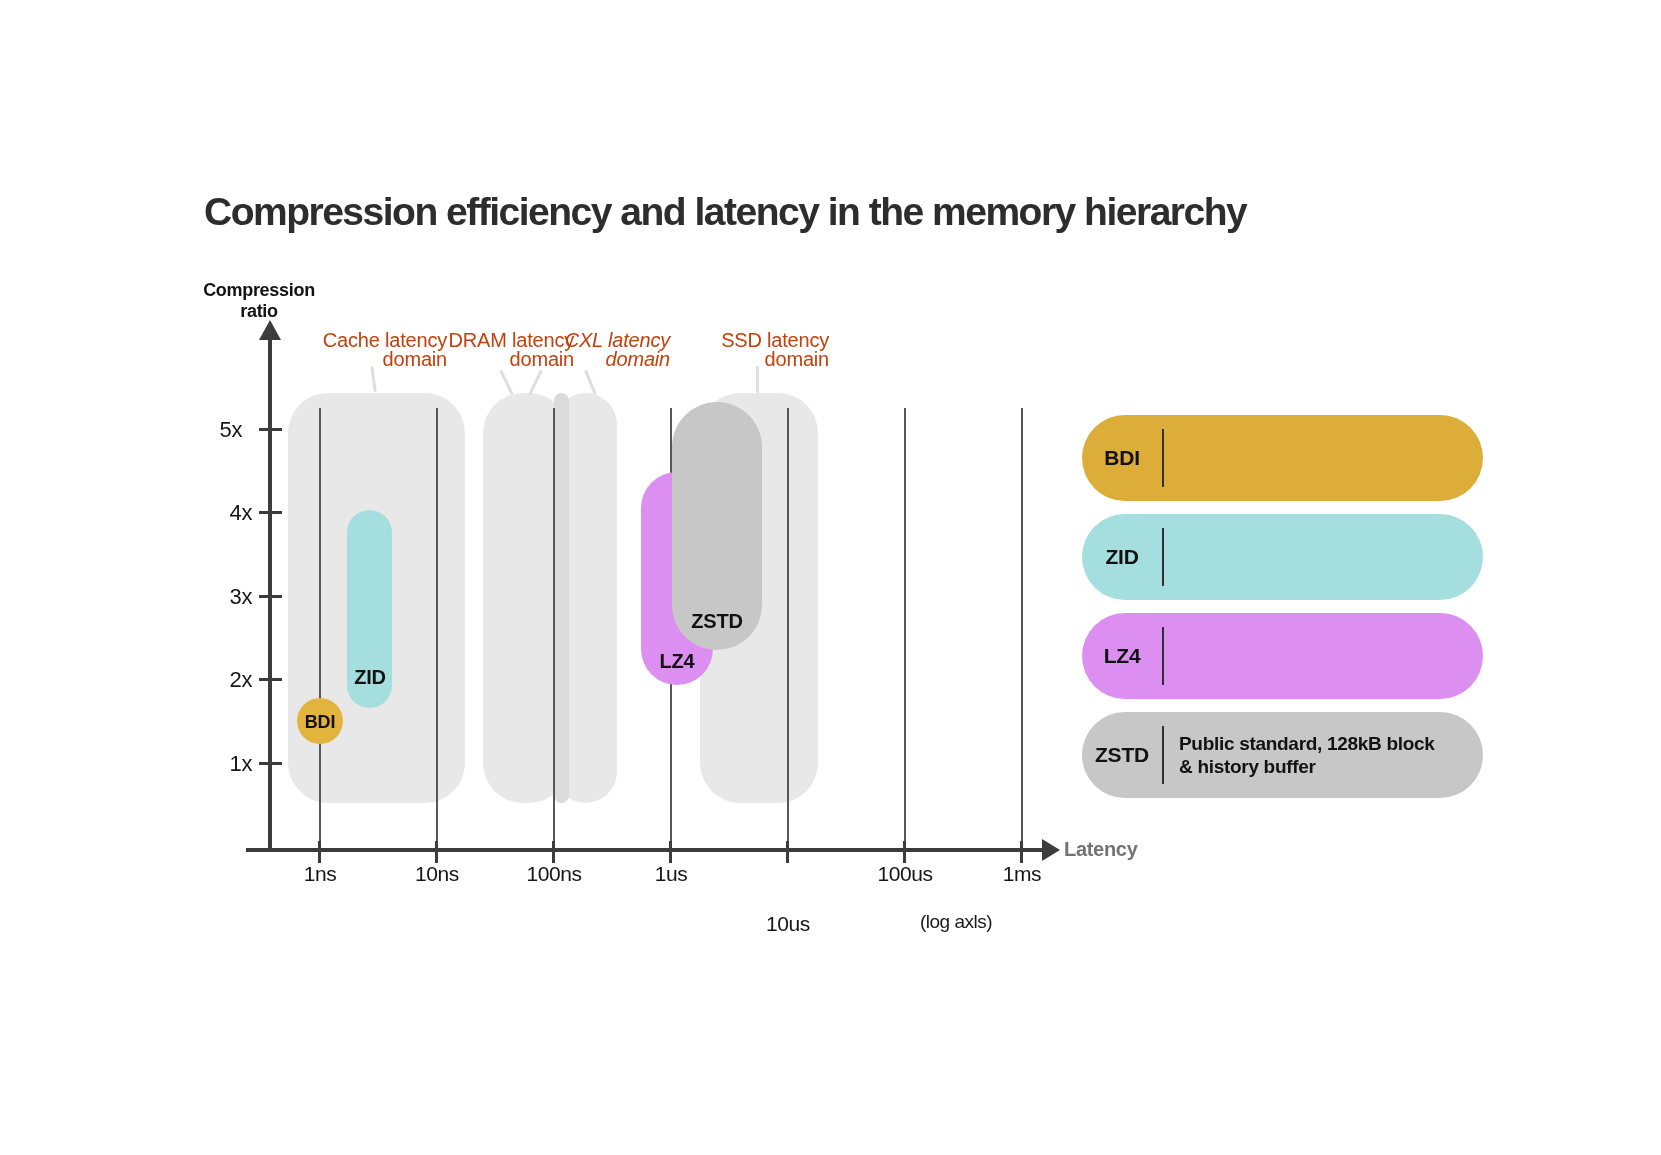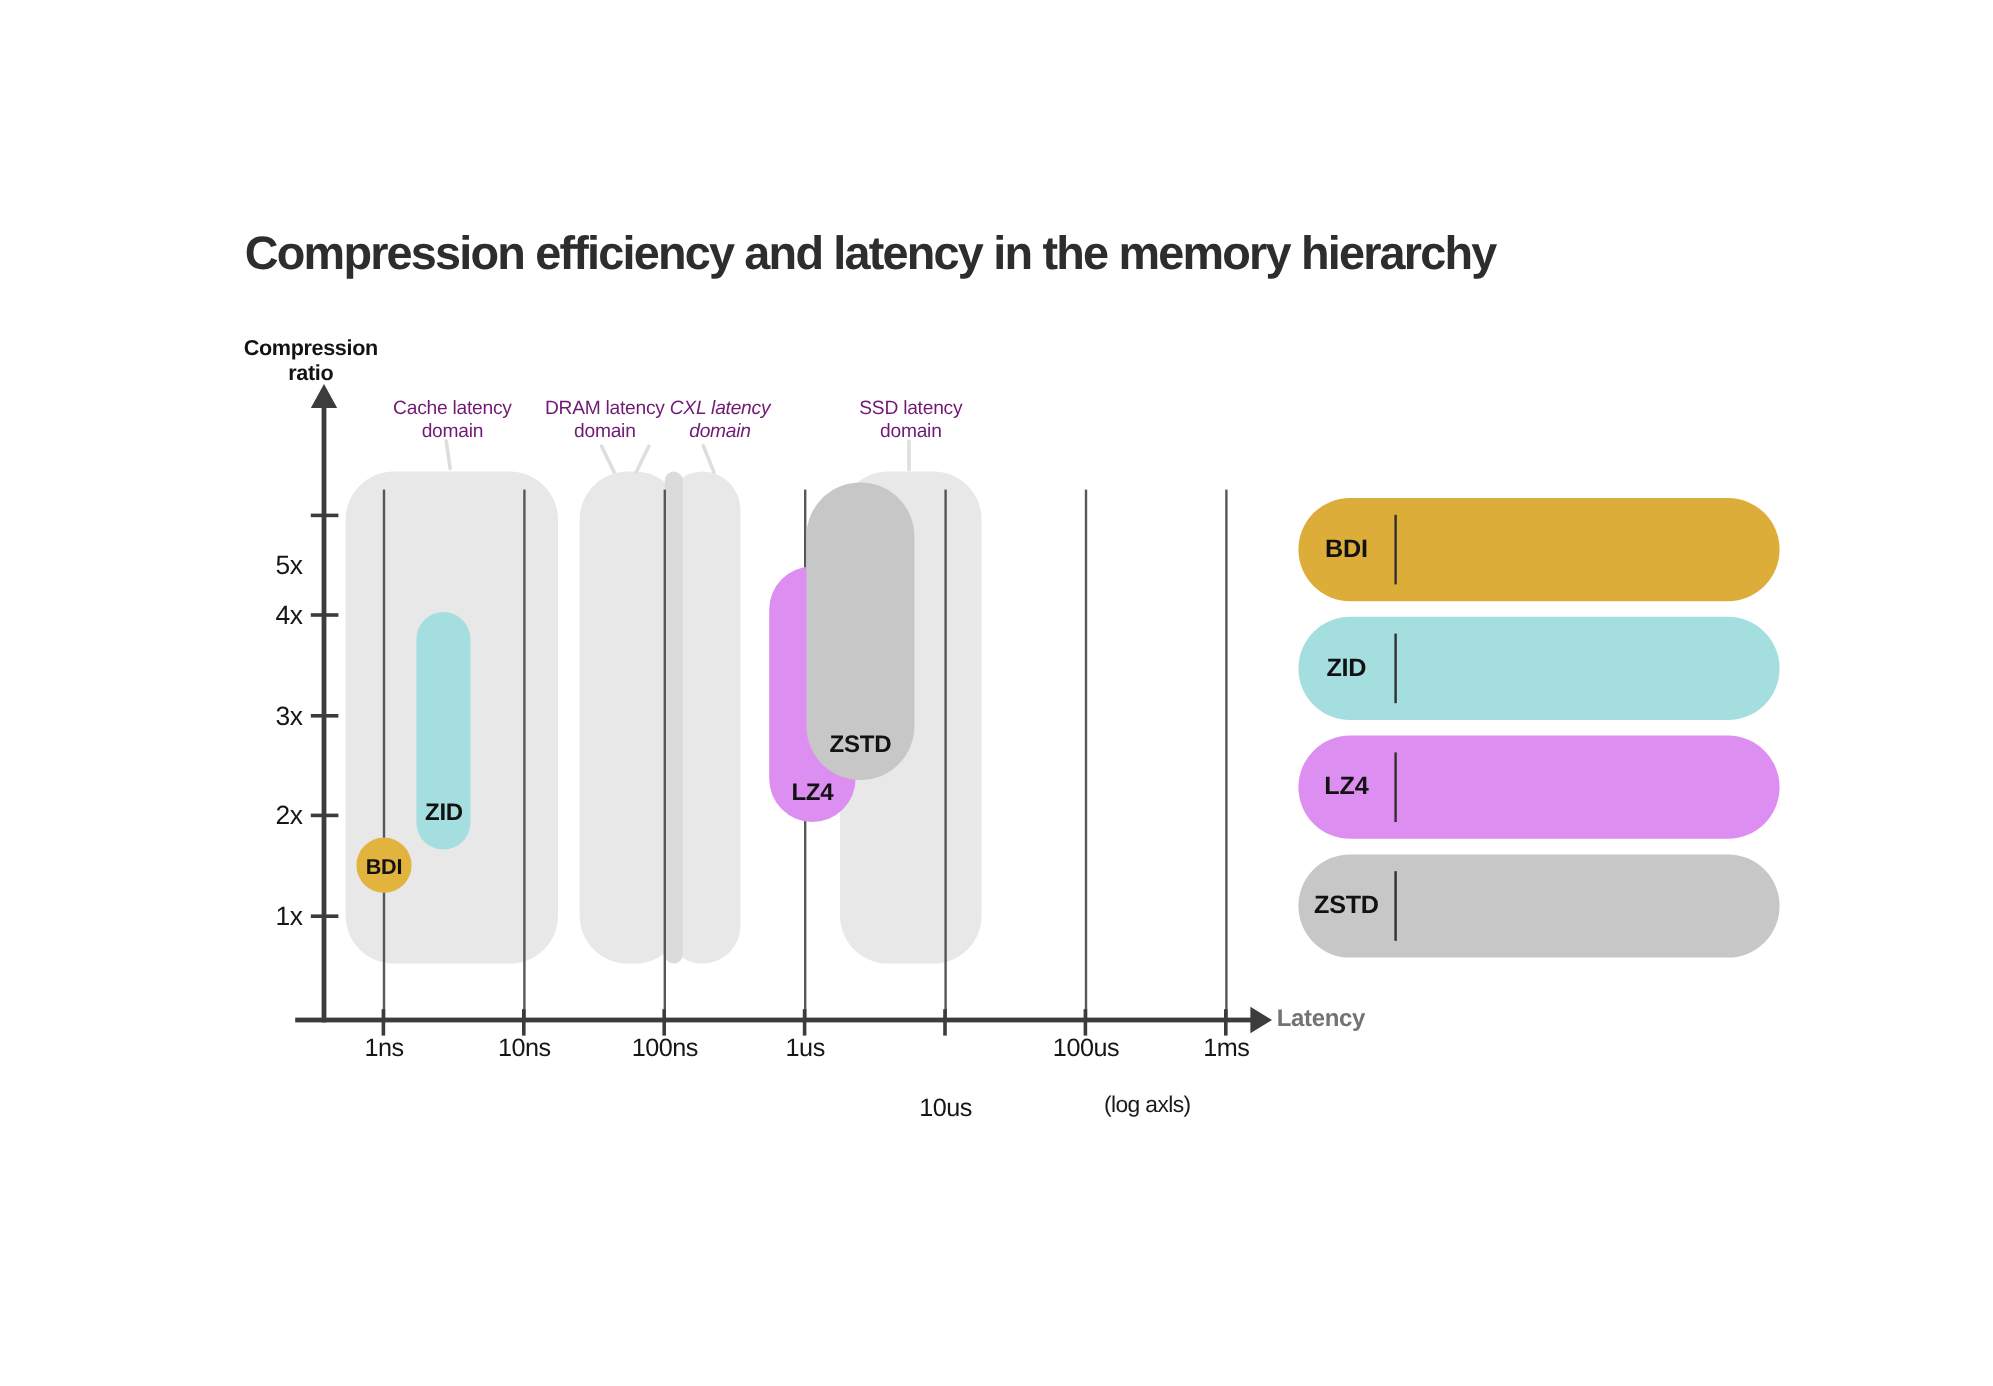--- a/index.html
+++ b/index.html
@@ -29,21 +29,21 @@
     left:1064px;top:838px;font-size:20px;font-weight:bold;letter-spacing:-0.3px;color:#737373;z-index:6;
   }
   .ytick{width:23px;height:3px;background:#3c3c3c;z-index:6;}
   .xtick{width:3px;height:22px;background:#3c3c3c;z-index:6;}
   .yticklab{width:72px;text-align:right;font-size:22px;letter-spacing:-0.4px;color:#161616;z-index:6;}
   .xticklab{width:90px;text-align:center;font-size:21px;letter-spacing:-0.4px;color:#161616;z-index:6;}
   .band{top:393px;height:410px;border-radius:40px;background:#e8e8e8;z-index:1;}
   .overlap{top:393px;height:410px;background:#dbdbdb;border-radius:8px;z-index:1;}
   .grid{top:408px;height:442px;width:2px;background:#575757;z-index:2;}
   .domlab{
-    top:331px;width:140px;text-align:center;font-size:16px;line-height:19px;color:#701a75;
+    top:331px;width:140px;text-align:right;font-size:20px;line-height:19px;color:#c2410c;
     white-space:pre-line;letter-spacing:-0.2px;z-index:2;
   }
   .conn{width:3px;background:#dedede;z-index:1;border-radius:2px;}
   .blob{z-index:3;}
   .bloblab{z-index:5;font-weight:bold;text-align:center;color:#121212;letter-spacing:-0.2px;}
   .leg-row{left:1082px;width:401px;height:86px;border-radius:43px;z-index:1;}
   .leg-abbr{
     position:absolute;left:0;top:0;width:80px;height:100%;display:flex;align-items:center;
     justify-content:center;font-size:21px;font-weight:bold;color:#121212;letter-spacing:-0.2px;
   }
@@ -70,21 +70,21 @@
   <div class="abs axis" style="left:246px;top:848px;width:798px;height:4px;"></div>
   <div class="abs arrow-right" style="left:1042px;top:839px;"></div>
   <div class="abs xlab">Latency</div>
 
   <div class="abs ytick" style="left:259px;top:428px;"></div>
   <div class="abs ytick" style="left:259px;top:511px;"></div>
   <div class="abs ytick" style="left:259px;top:595px;"></div>
   <div class="abs ytick" style="left:259px;top:678px;"></div>
   <div class="abs ytick" style="left:259px;top:762px;"></div>
 
-  <div class="abs yticklab" style="left:180px;top:417px;margin-top:41px;">5x</div>
+  <div class="abs yticklab" style="left:170px;top:417px;">5x</div>
   <div class="abs yticklab" style="left:180px;top:500px;">4x</div>
   <div class="abs yticklab" style="left:180px;top:584px;">3x</div>
   <div class="abs yticklab" style="left:180px;top:667px;">2x</div>
   <div class="abs yticklab" style="left:180px;top:751px;">1x</div>
 
   <div class="abs band" style="left:288px;width:177px;"></div>
   <div class="abs band" style="left:483px;width:86px;"></div>
   <div class="abs band" style="left:554px;width:63px;"></div>
   <div class="abs overlap" style="left:554px;width:15px;"></div>
   <div class="abs band" style="left:700px;width:118px;"></div>
@@ -148,15 +148,17 @@
     <div class="leg-abbr">ZID</div>
     <div class="leg-div"></div>
   </div>
   <div class="abs leg-row" style="top:613px;background:#dd8ff1;">
     <div class="leg-abbr">LZ4</div>
     <div class="leg-div"></div>
   </div>
   <div class="abs leg-row" style="top:712px;background:#c7c7c7;">
     <div class="leg-abbr">ZSTD</div>
     <div class="leg-div"></div>
+    <div class="leg-desc">Public standard, 128kB block
+&amp; history buffer</div>
   </div>
 
 </div>
 
 </body></html>

